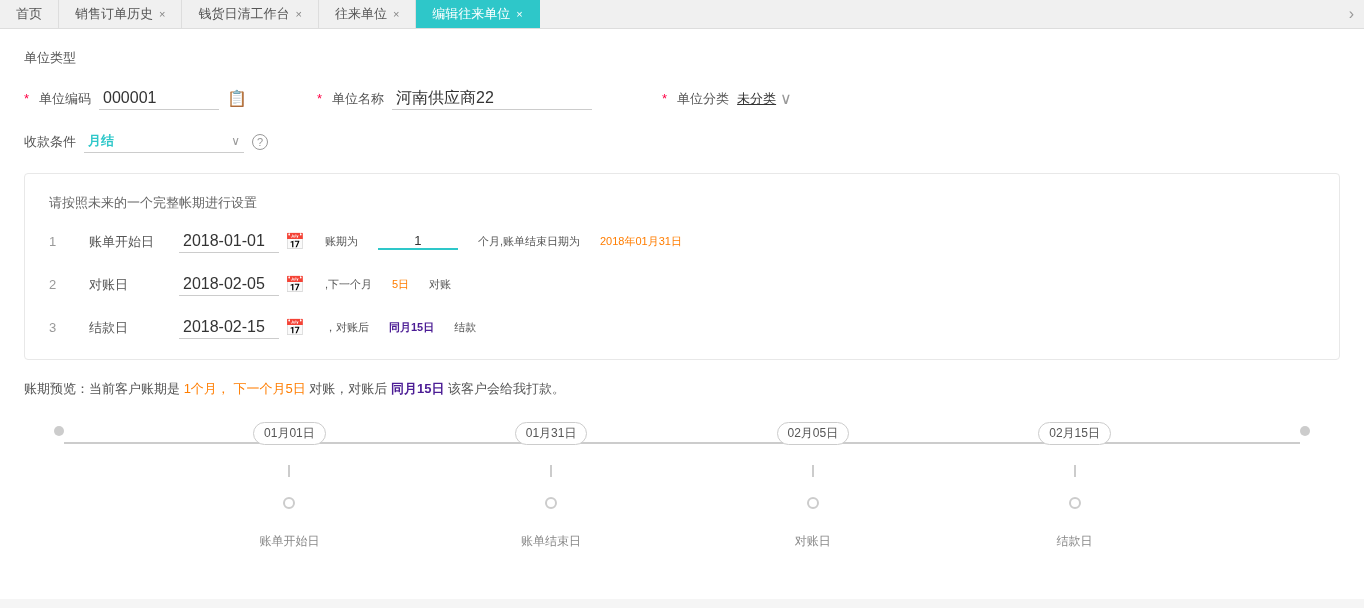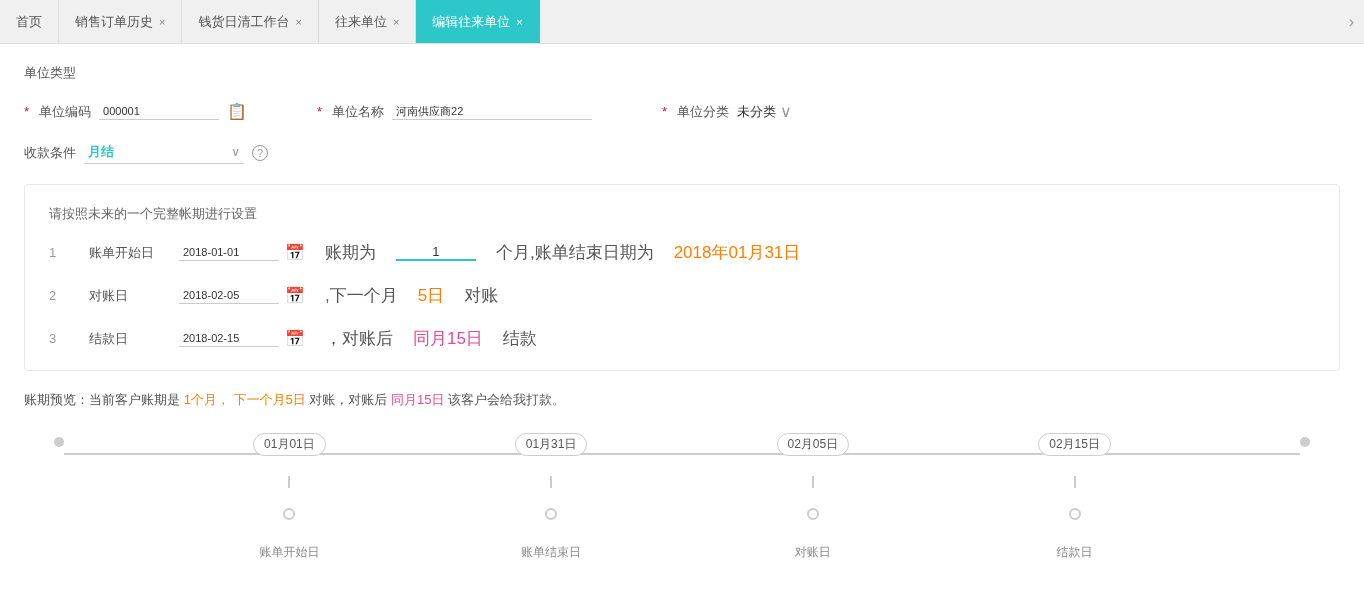--- a/index.html
+++ b/index.html
@@ -4,21 +4,21 @@
   <style>
     * { box-sizing: border-box; margin: 0; padding: 0; }
     body { font-family: 'Microsoft YaHei', Arial, sans-serif; font-size: 13px; background: #f5f5f5; color: #333; }
 
     
     .tab-bar {
       display: flex;
       align-items: center;
       background: #f0f0f0;
       border-bottom: 1px solid #ddd;
-      height: 44px;
+      height: 29px;
       padding-left: 0;
     }
     .tab {
       display: flex;
       align-items: center;
       padding: 0 16px;
       height: 100%;
       cursor: pointer;
       font-size: 13px;
       color: #555;
@@ -104,21 +104,21 @@
       height: 6px;
       border-radius: 50%;
       background: #2ec7c9;
     }
 
     .text-input {
       border: none;
       border-bottom: 1px solid #ccc;
       outline: none;
       padding: 2px 4px;
-      font-size: 11px;
+      font-size: 16px;
       color: #333;
       background: transparent;
       width: 120px;
     }
 
     .name-input { width: 200px; }
 
     .calendar-icon {
       color: #2ec7c9;
       cursor: pointer;
@@ -144,20 +144,21 @@
     }
 
     .classify-wrap {
       display: flex;
       align-items: center;
       gap: 4px;
       min-width: 150px;
     }
     .classify-wrap .classify-value {
       color: #333;
+      text-decoration: underline;
     }
     .classify-wrap .chevron-icon {
       color: #999;
       font-size: 16px;
     }
 
     .help-icon {
       width: 16px;
       height: 16px;
       border-radius: 50%;
@@ -206,25 +207,25 @@
     }
 
     .date-input-wrap {
       display: flex;
       align-items: center;
       gap: 6px;
     }
 
     .period-desc {
       color: #555;
-      font-size: 17px;
+      font-size: 11px;
     }
 
     .highlight-orange { color: #ff7d00; }
-    .highlight-teal { color: #ec4899; }
+    .highlight-teal { color: #4c1d95; font-weight: bold; }
 
     .period-month-input {
       border: none;
       border-bottom: 2px solid #2ec7c9;
       outline: none;
       width: 80px;
       text-align: center;
       font-size: 13px;
       color: #333;
       background: transparent;

